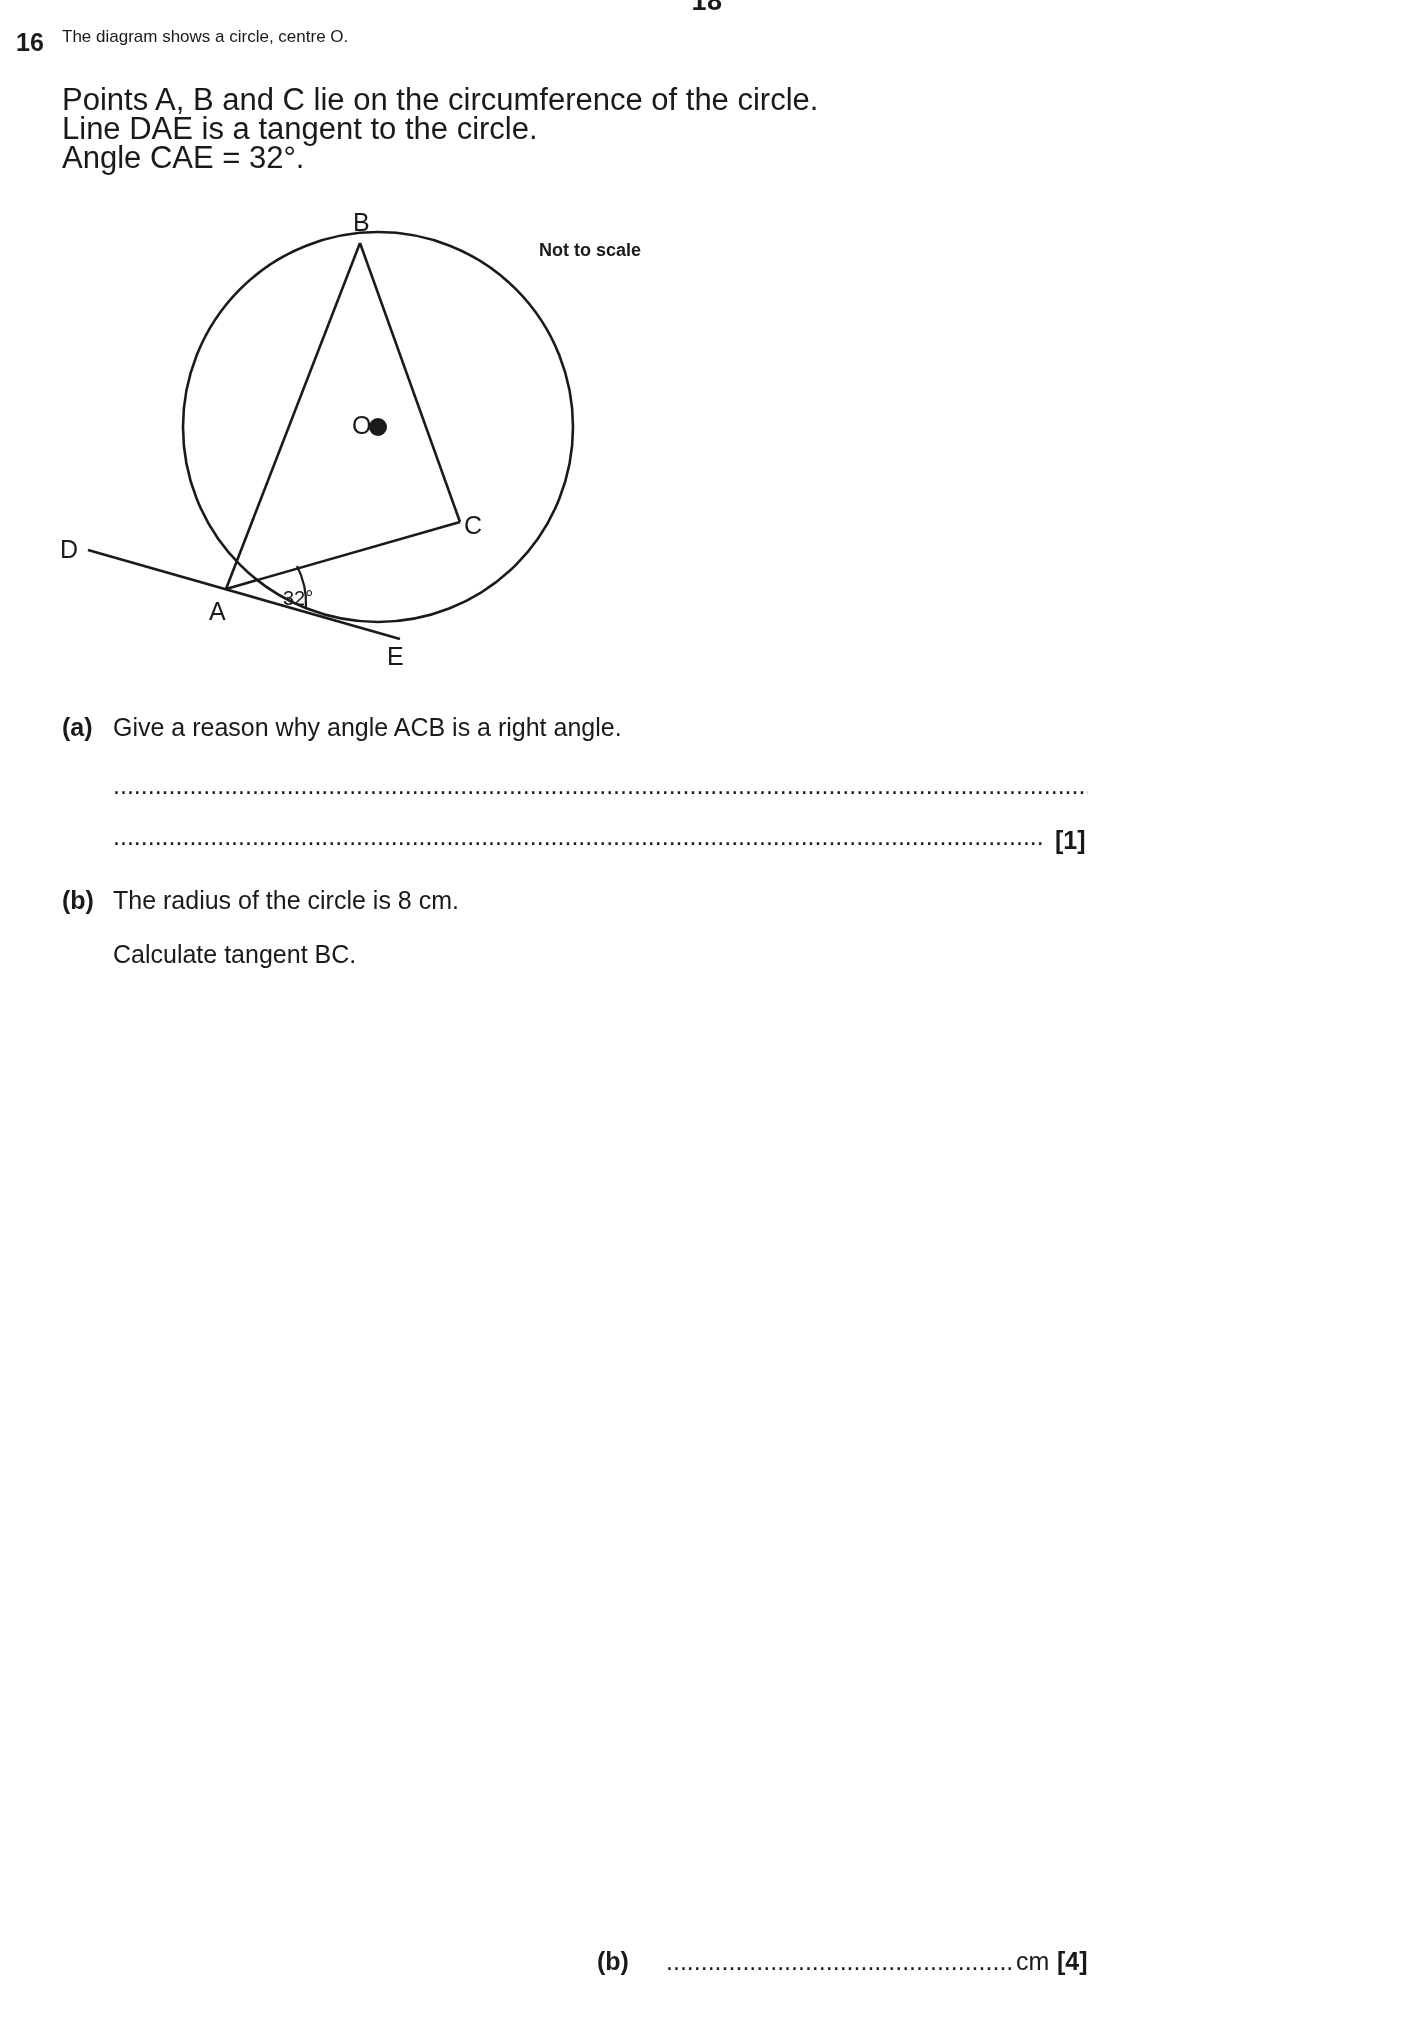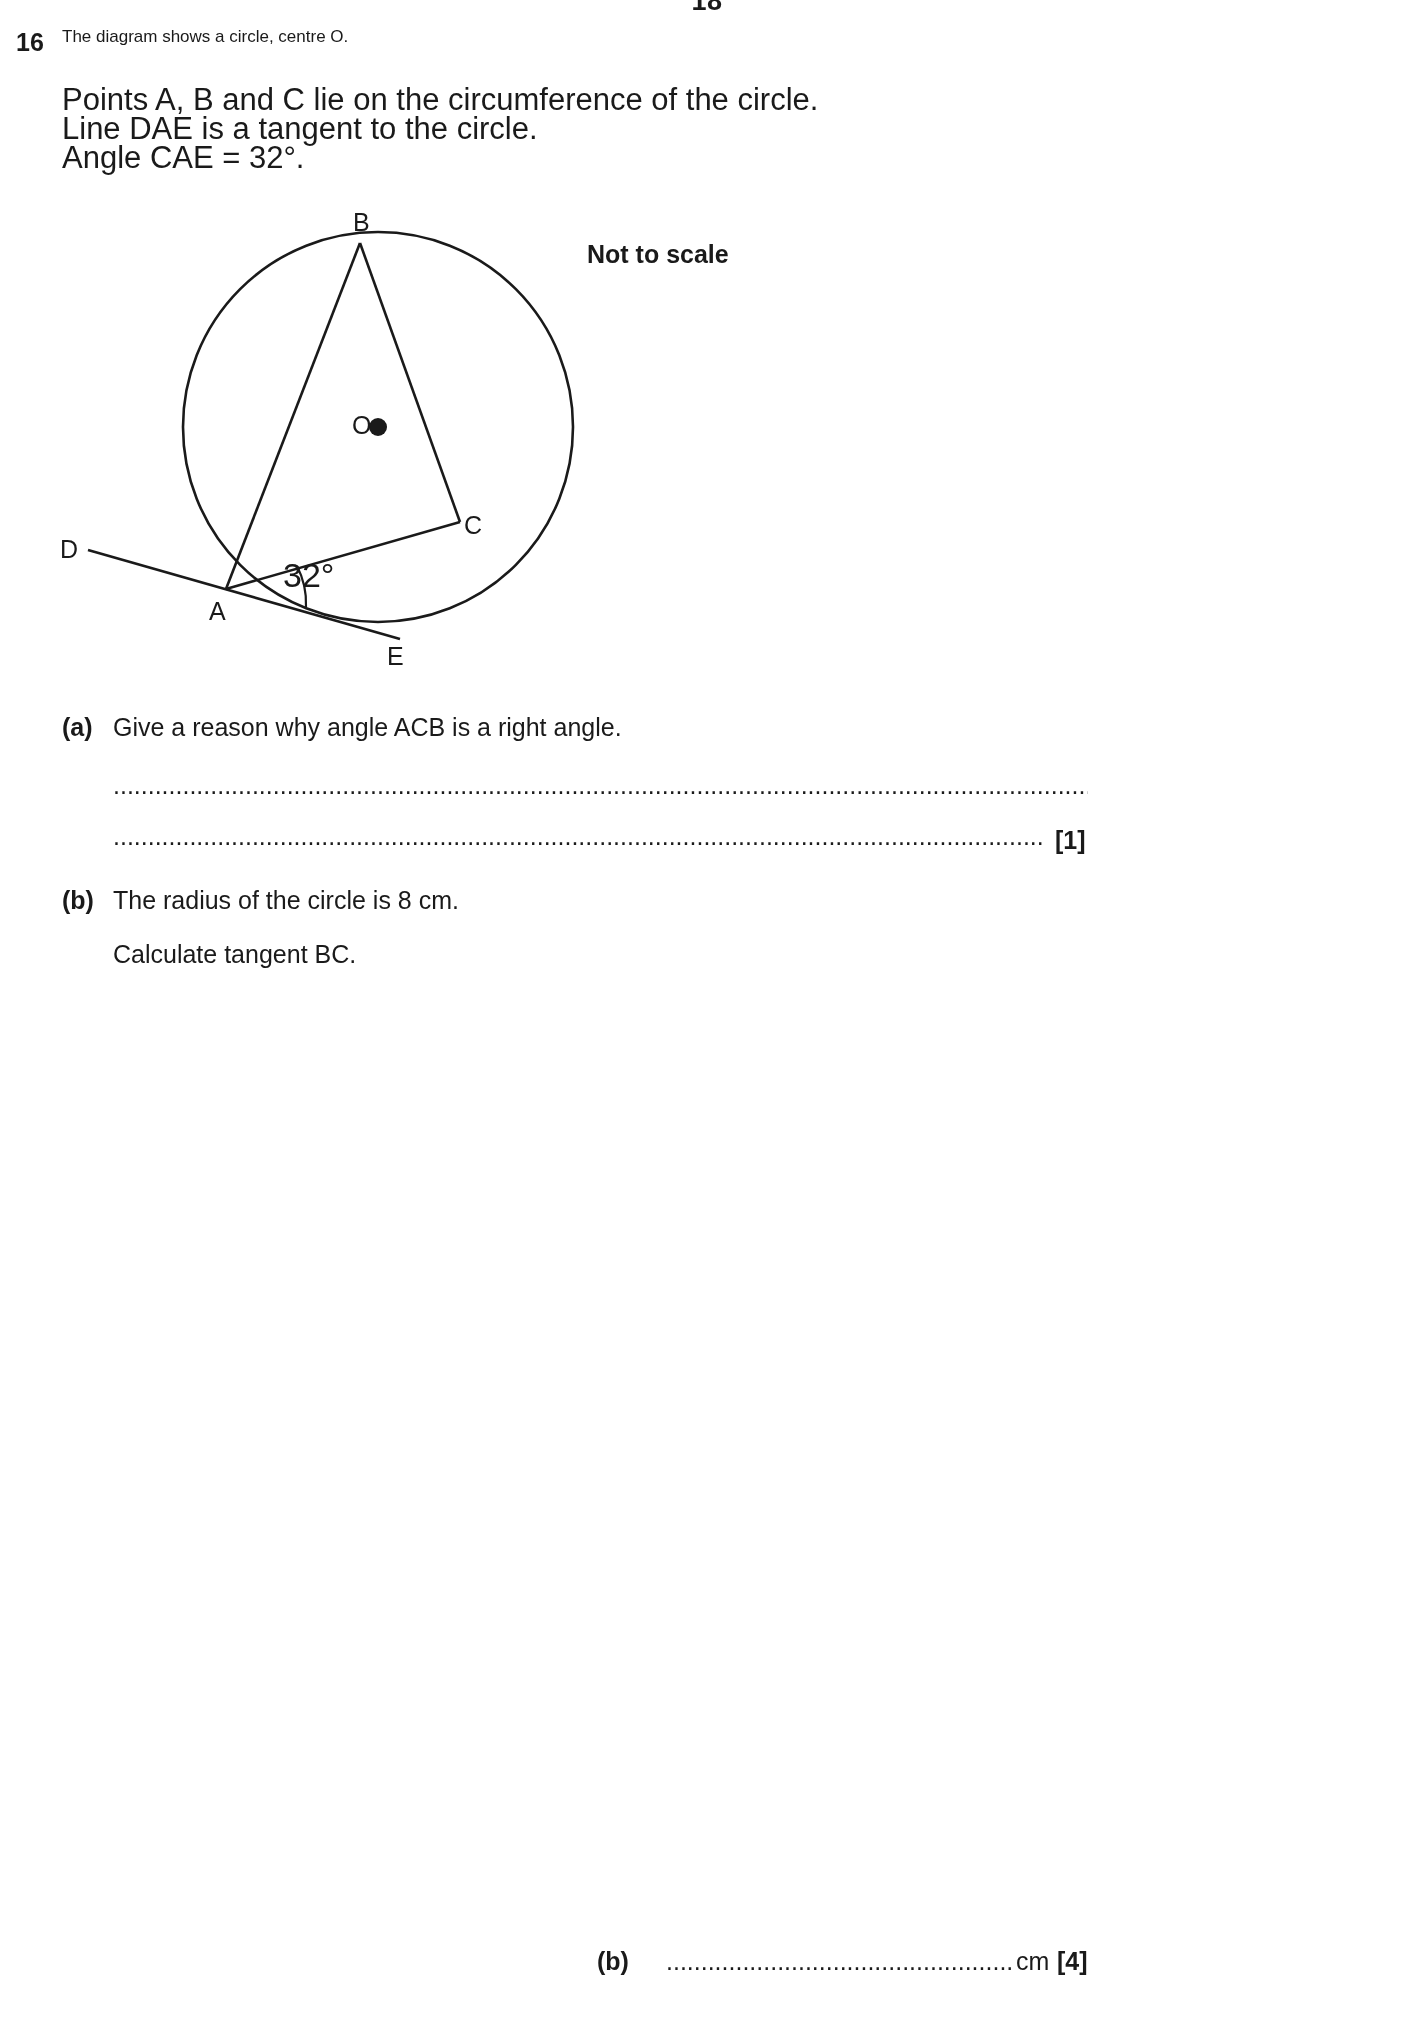--- a/index.html
+++ b/index.html
@@ -63,23 +63,22 @@
     top: 215px;
     width: 720px;
     height: 470px;
   }
   .diagram-wrap svg { display: block; }
 
   .nts {
     position: absolute;
     left: 539px;
     top: 240px;
-    font-size: 25px;
+    font-size: 18px;
     font-weight: bold;
-    margin-left: 48px;
   }
 
   
   .part-label {
     position: absolute;
     font-size: 25px;
     font-weight: bold;
   }
   .part-text {
     position: absolute;
@@ -145,21 +144,21 @@
   <div style="position:absolute;left:424px;top:296px;font-size:25px;">C</div>
 
   <div style="position:absolute;left:169px;top:382px;font-size:25px;">A</div>
 
   <div style="position:absolute;left:20px;top:320px;font-size:25px;">D</div>
 
   <div style="position:absolute;left:347px;top:427px;font-size:25px;">E</div>
 
   <div style="position:absolute;left:312px;top:196px;font-size:25px;">O</div>
 
-  <div style="position:absolute;left:243px;top:341px;font-size:34px;">32°</div>
+  <div style="position:absolute;left:243px;top:372px;font-size:20px;">32°</div>
 </div>
 
 <div class="nts">Not to scale</div>
 
 <div class="part-label" style="left:62px; top:713px;">(a)</div>
 <div class="part-text" style="left:113px; top:713px;">Give a reason why angle ACB is a right angle.</div>
 
 <div class="dots" style="left:113px; top:771px; width:975px;">....................................................................................................................................................................................................................</div>
 
 <div class="dots" style="left:113px; top:822px; width:930px;">....................................................................................................................................................................................................................</div>

